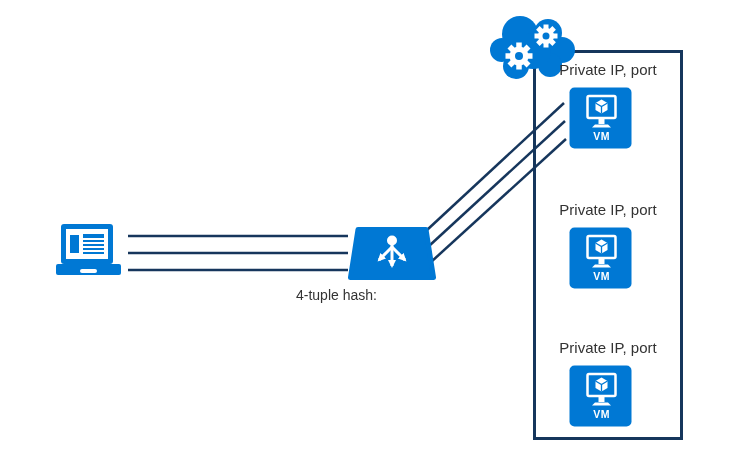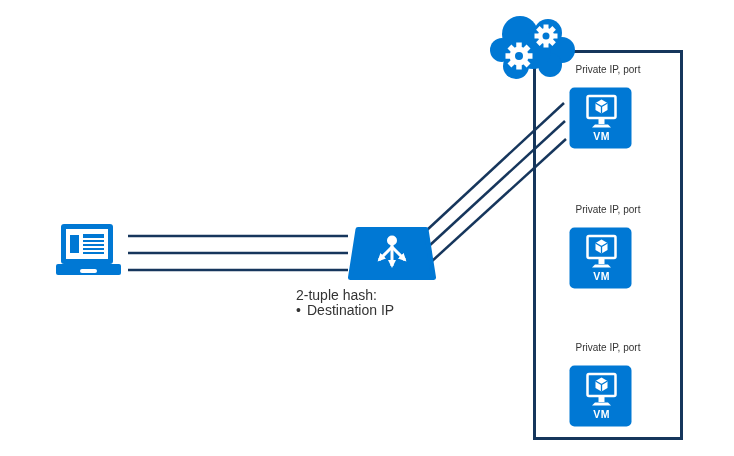--- a/index.html
+++ b/index.html
@@ -20,21 +20,21 @@
   .f-none{fill:none;}
   .navy-line{stroke:var(--line-navy);stroke-width:2.5;fill:none;}
   .hash-block{
     position:absolute;left:296px;top:288px;z-index:3;
     font-size:14px;line-height:15px;color:var(--text);
   }
   .hash-title{white-space:nowrap;}
   .hash-item{white-space:nowrap;}
   .hash-item .bullet{display:inline-block;width:11px;}
   .vm-group{position:absolute;left:536px;width:144px;z-index:3;}
-  .vm-label{font-size:10px;height:20px;line-height:20px;color:var(--text);text-align:center;white-space:nowrap;}
+  .vm-label{font-size:15px;height:20px;line-height:20px;color:var(--text);text-align:center;white-space:nowrap;}
   .vm-icon{display:block;margin:7px 0 0 33px;}
   .vm-badge-text{font-size:10.5px;font-weight:bold;letter-spacing:0.5px;fill:#ffffff;font-family:"Liberation Sans",sans-serif;}
 </style>
 </head>
 <body>
 
 <div class="canvas" style="--accent-blue: #0078D4; --line-navy: #16365C; --text: #333333;">
 
   <div class="backend-box"></div>
 
@@ -105,24 +105,21 @@
           <rect x="-2.5" y="-11.5" width="5" height="23" transform="rotate(90)"></rect>
           <rect x="-2.5" y="-11.5" width="5" height="23" transform="rotate(135)"></rect>
           <circle cx="0" cy="0" r="8"></circle>
         </g>
         <circle cx="0" cy="0" r="3.5" class="f-blue"></circle>
       </g>
     </g>
   </svg>
 
   <div class="hash-block">
-    <div class="hash-title">2-tuple hash:</div>
-    <div class="hash-item">
-      <span class="bullet">•</span><span>Destination IP</span>
-    </div>
+    <div class="hash-title">4-tuple hash:</div>
   </div>
 
   <div class="vm-group" style="top:60px">
     <div class="vm-label">Private IP, port</div>
     <svg class="vm-icon" width="63" height="62" viewBox="0 0 63 62">
       <rect x="0.5" y="0.5" width="62" height="61" rx="5" class="f-blue"></rect>
       <rect x="18.5" y="9" width="28" height="22" rx="1.5" class="f-none s-white" stroke-width="2.5"></rect>
       <polygon points="32.5,12.5 38.5,16 38.5,23 32.5,26.5 26.5,23 26.5,16" class="f-white"></polygon>
       <path d="M26.5,16 L32.5,19.5 L38.5,16 M32.5,19.5 L32.5,26.5" class="f-none s-blue" stroke-width="1.3"></path>
       <rect x="29.5" y="31" width="6" height="6" class="f-white"></rect>

